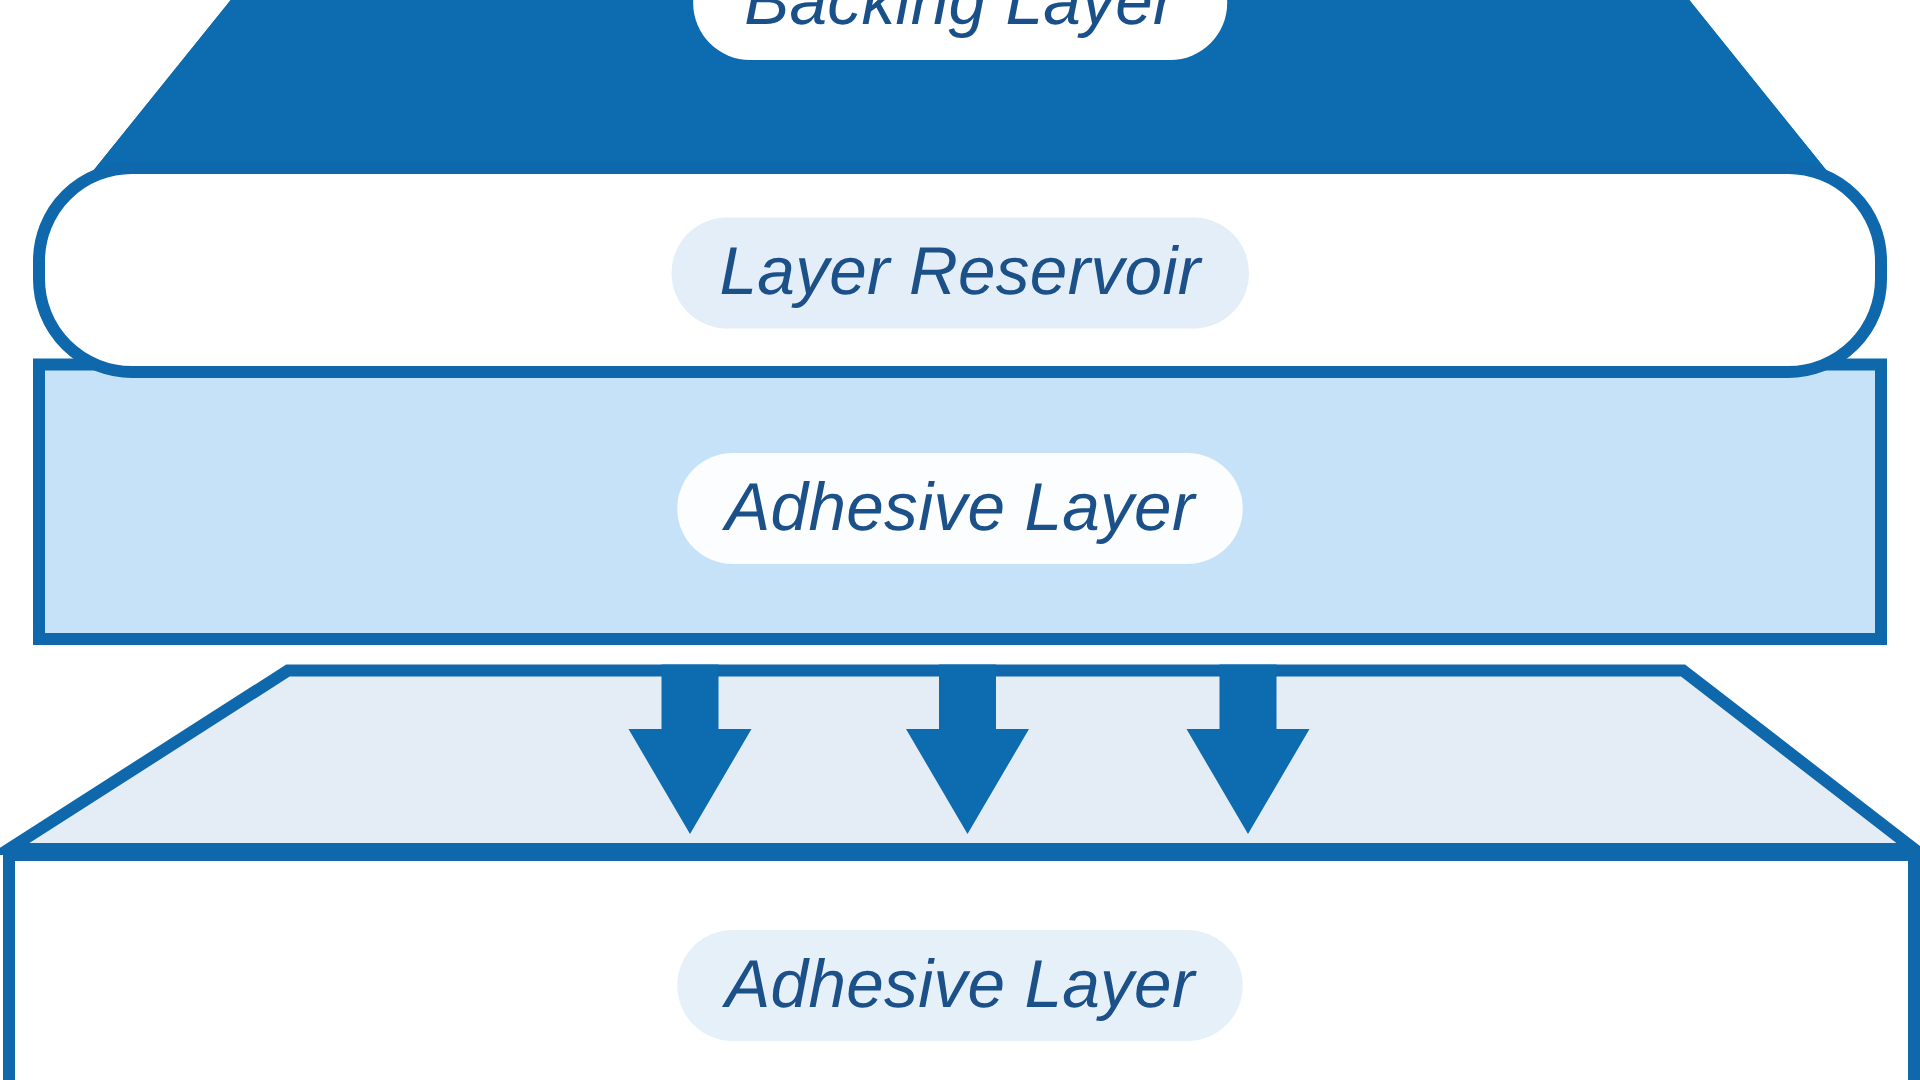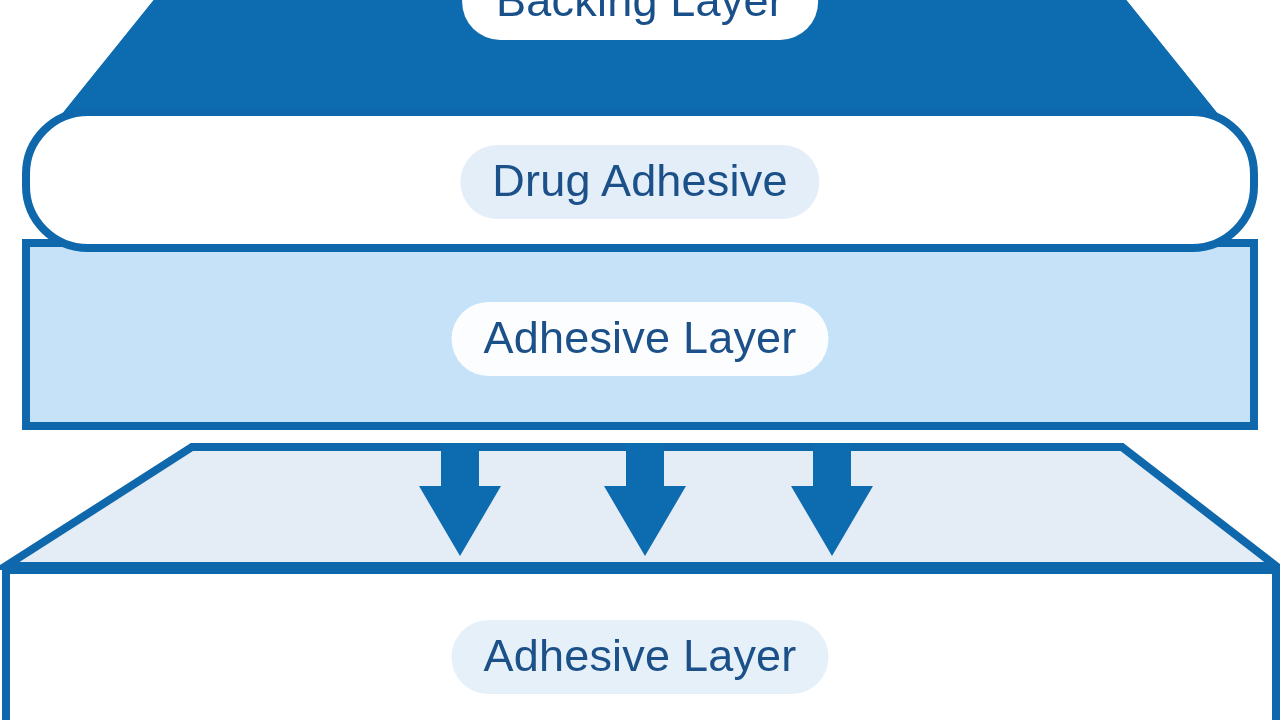--- a/index.html
+++ b/index.html
@@ -10,20 +10,21 @@
   }
   body {
     font-family: "Liberation Sans", sans-serif;
   }
   #stage {
     position: relative;
     width: 1280px;
     height: 720px;
     background: #ffffff;
     overflow: hidden;
+    font-style: italic;
   }
   #diagram-svg {
     position: absolute;
     top: 0;
     left: 0;
     width: 1280px;
     height: 720px;
     display: block;
   }
   .label-layer {
@@ -146,21 +147,21 @@
     <g>
       <rect x="6" y="570" width="1270" height="200" fill="#ffffff" stroke="#0e68ab" stroke-width="8"></rect>
     </g>
 
   </svg>
 
   <div class="label-layer">
 
     <div class="layer-label lbl-backing">Backing Layer</div>
 
-    <div class="layer-label lbl-reservoir">Drug Adhesive</div>
+    <div class="layer-label lbl-reservoir">Layer Reservoir</div>
 
     <div class="layer-label lbl-adhesive-top">Adhesive Layer</div>
 
     <div class="layer-label lbl-adhesive-bottom">Adhesive Layer</div>
 
   </div>
 
 </div>
 
 </body></html>

